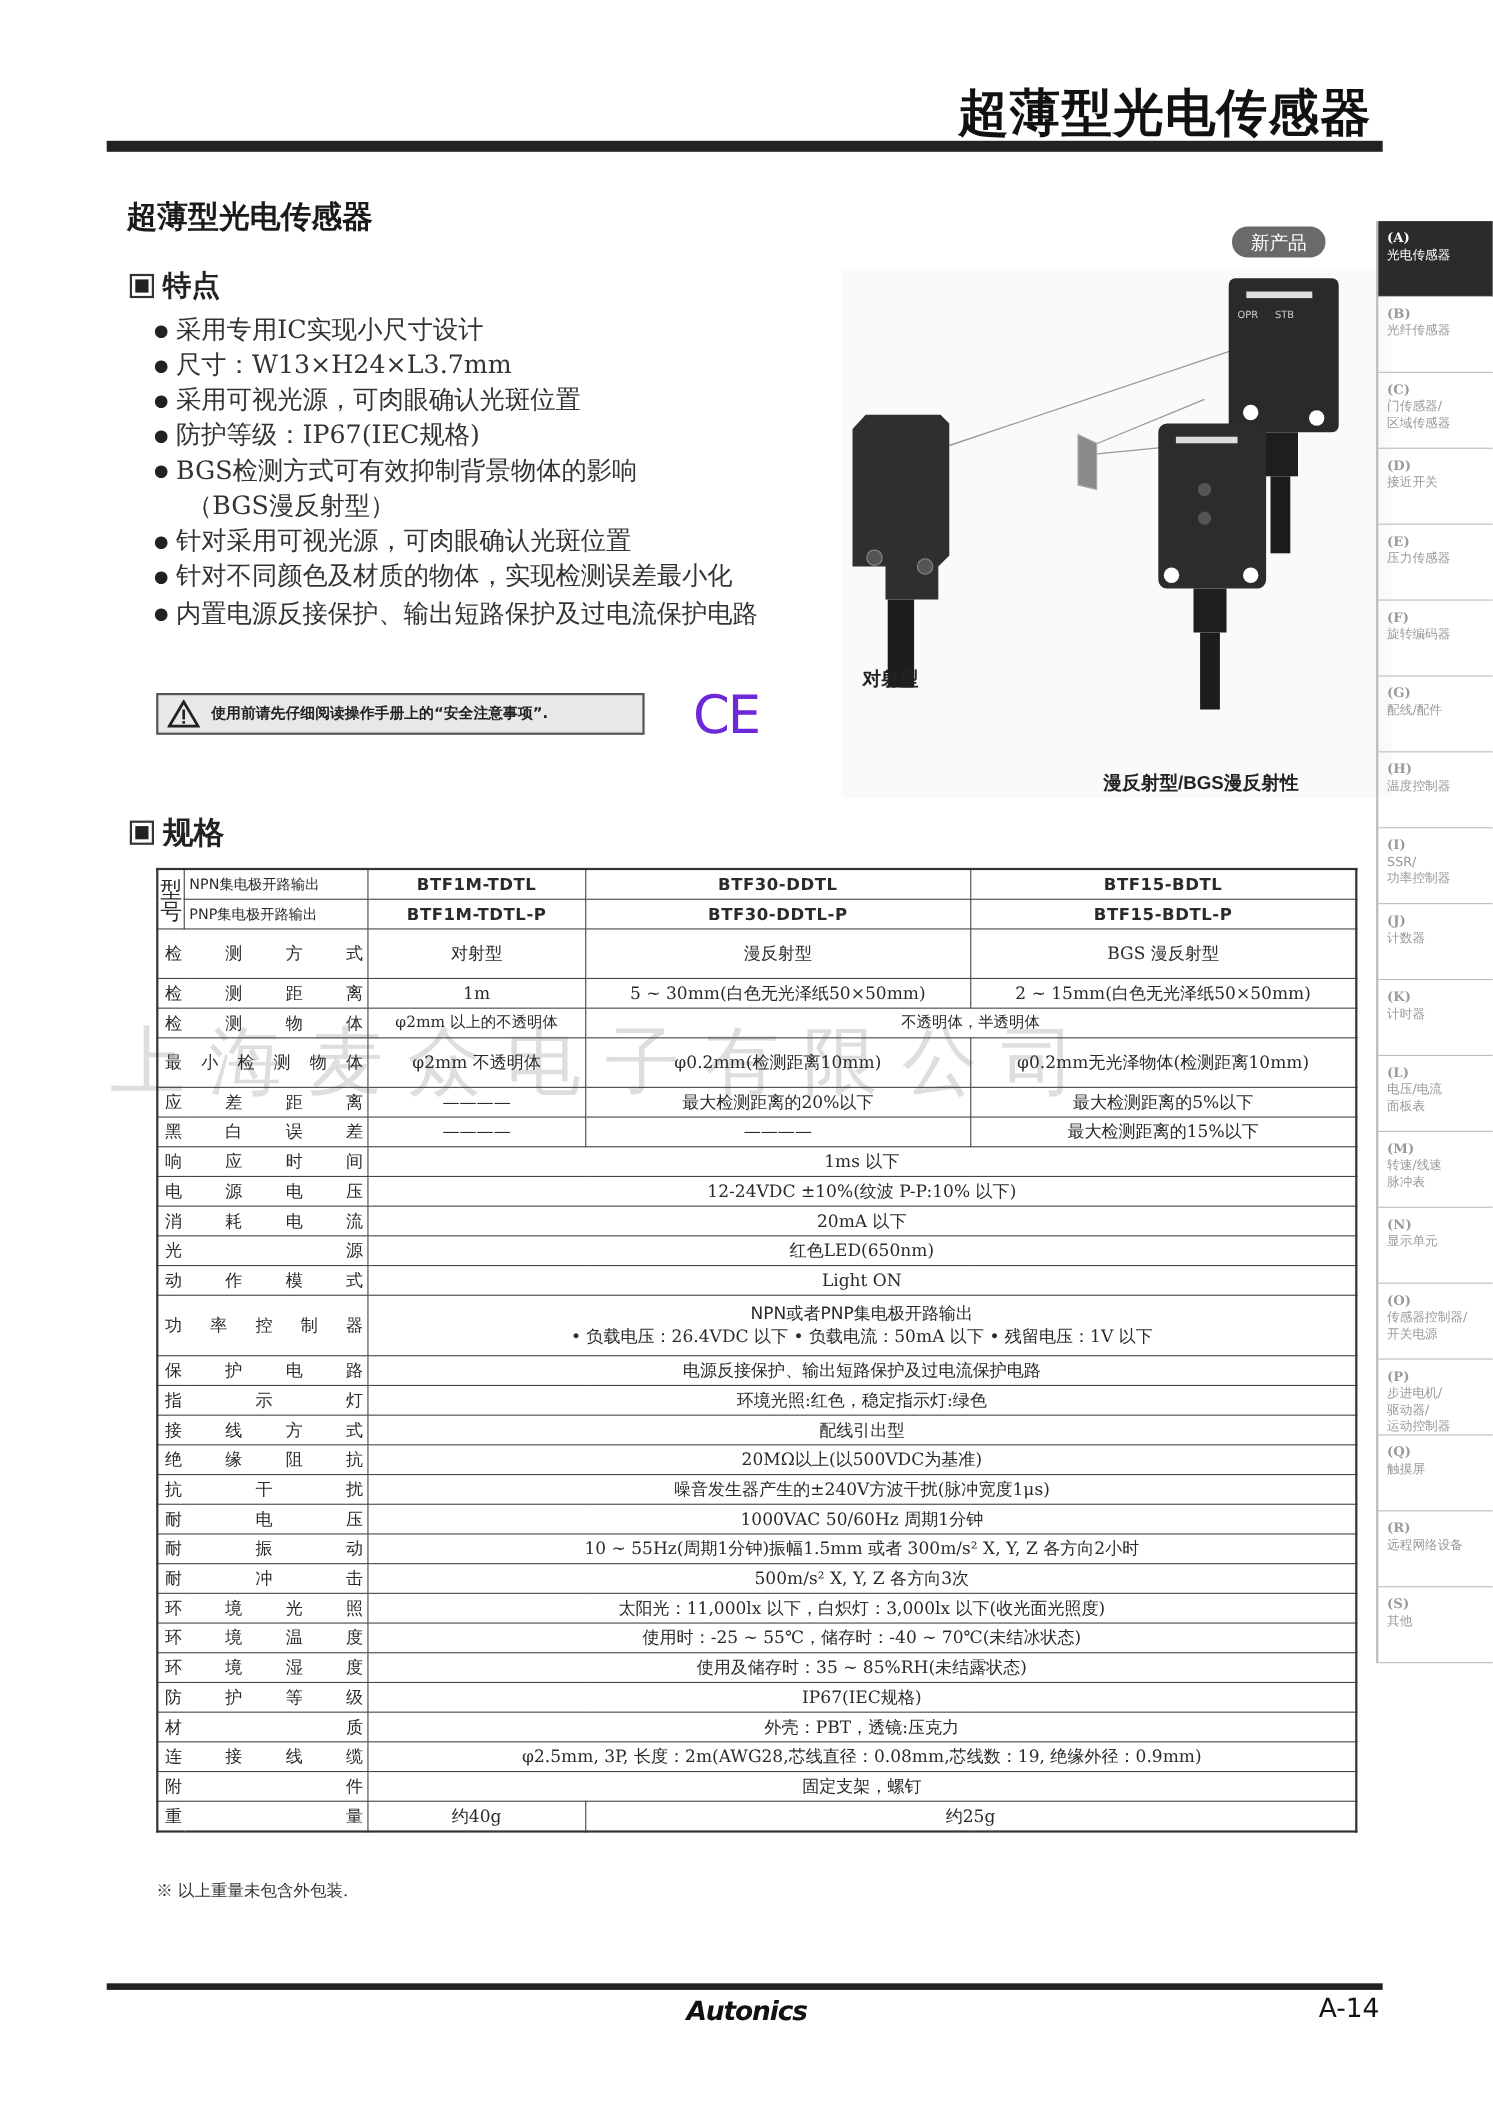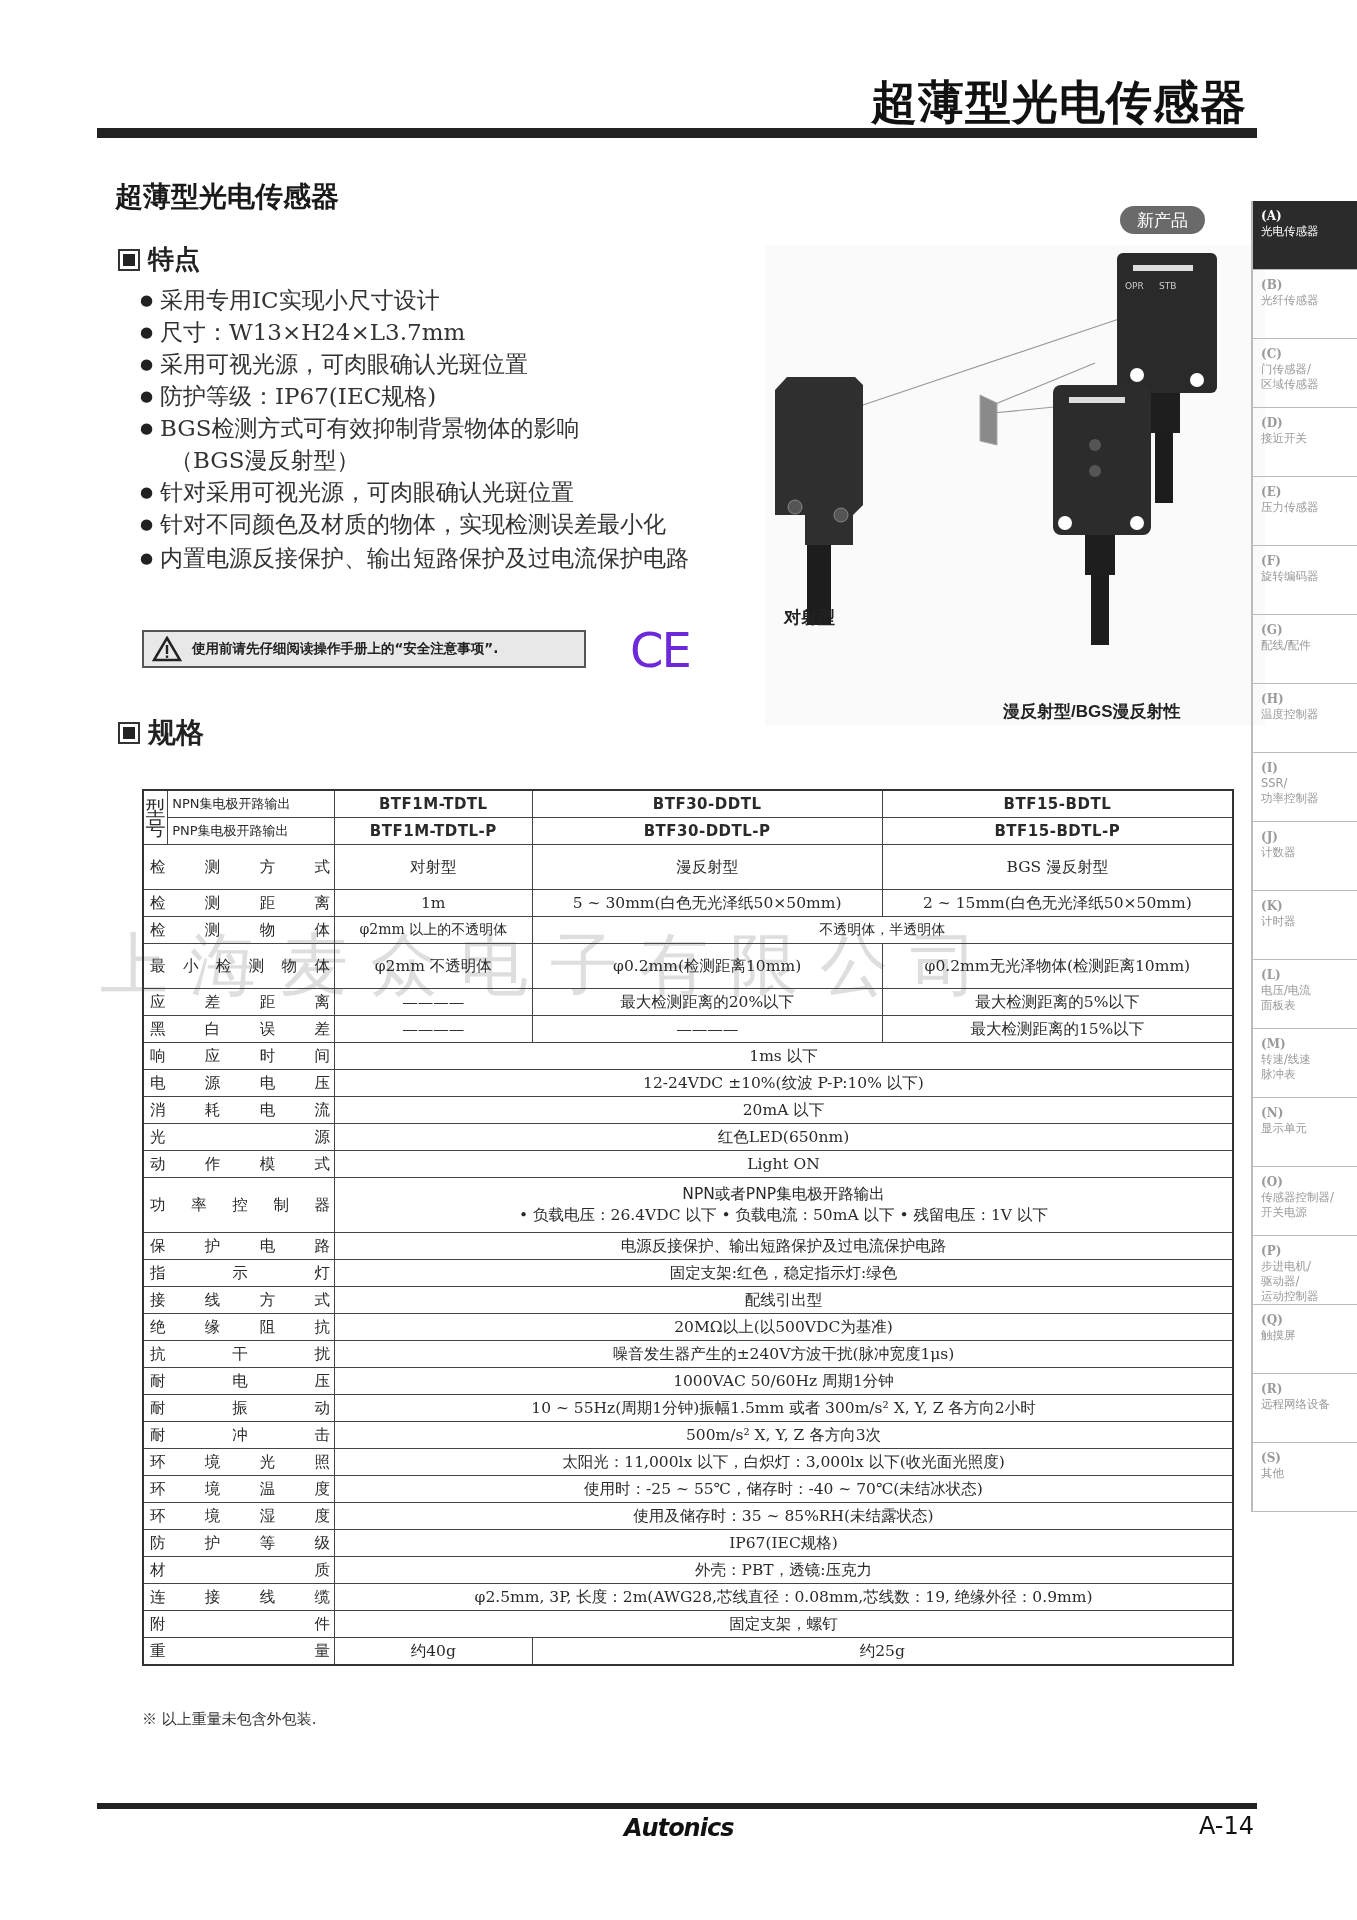--- a/index.html
+++ b/index.html
@@ -216,21 +216,21 @@
     <div class="side-item">
       <span class="code">(R)</span>
       <span class="lbl">远程网络设备</span>
     </div>
     <div class="side-item">
       <span class="code">(S)</span>
       <span class="lbl">其他</span>
     </div>
   </div>
 
-<div class="sec-head" style="left:118px;top:714px;font-size:28px;">
+<div class="sec-head" style="left:118px;top:738px;font-size:28px;">
   <span class="sq"></span>
   <span>规格</span>
 </div>
 
 <div class="watermark">上海麦众电子有限公司</div>
 
 <table class="spec" id="spec-table">
   <tbody>
       <tr>
     <td class="model-side" rowspan="2">型号</td>
@@ -312,21 +312,21 @@
     </td>
   </tr>
   </tbody>
     <tbody id="common-2">
       <tr>
         <td class="lab" colspan="2">保护电路</td>
         <td colspan="3">电源反接保护、输出短路保护及过电流保护电路</td>
       </tr>
       <tr>
         <td class="lab" colspan="2">指示灯</td>
-        <td colspan="3">固定支架:红色，稳定指示灯:绿色</td>
+        <td colspan="3">环境光照:红色，稳定指示灯:绿色</td>
       </tr>
       <tr>
         <td class="lab" colspan="2">接线方式</td>
         <td colspan="3">配线引出型</td>
       </tr>
       <tr>
         <td class="lab" colspan="2">绝缘阻抗</td>
         <td colspan="3">20MΩ以上(以500VDC为基准)</td>
       </tr>
       <tr>

